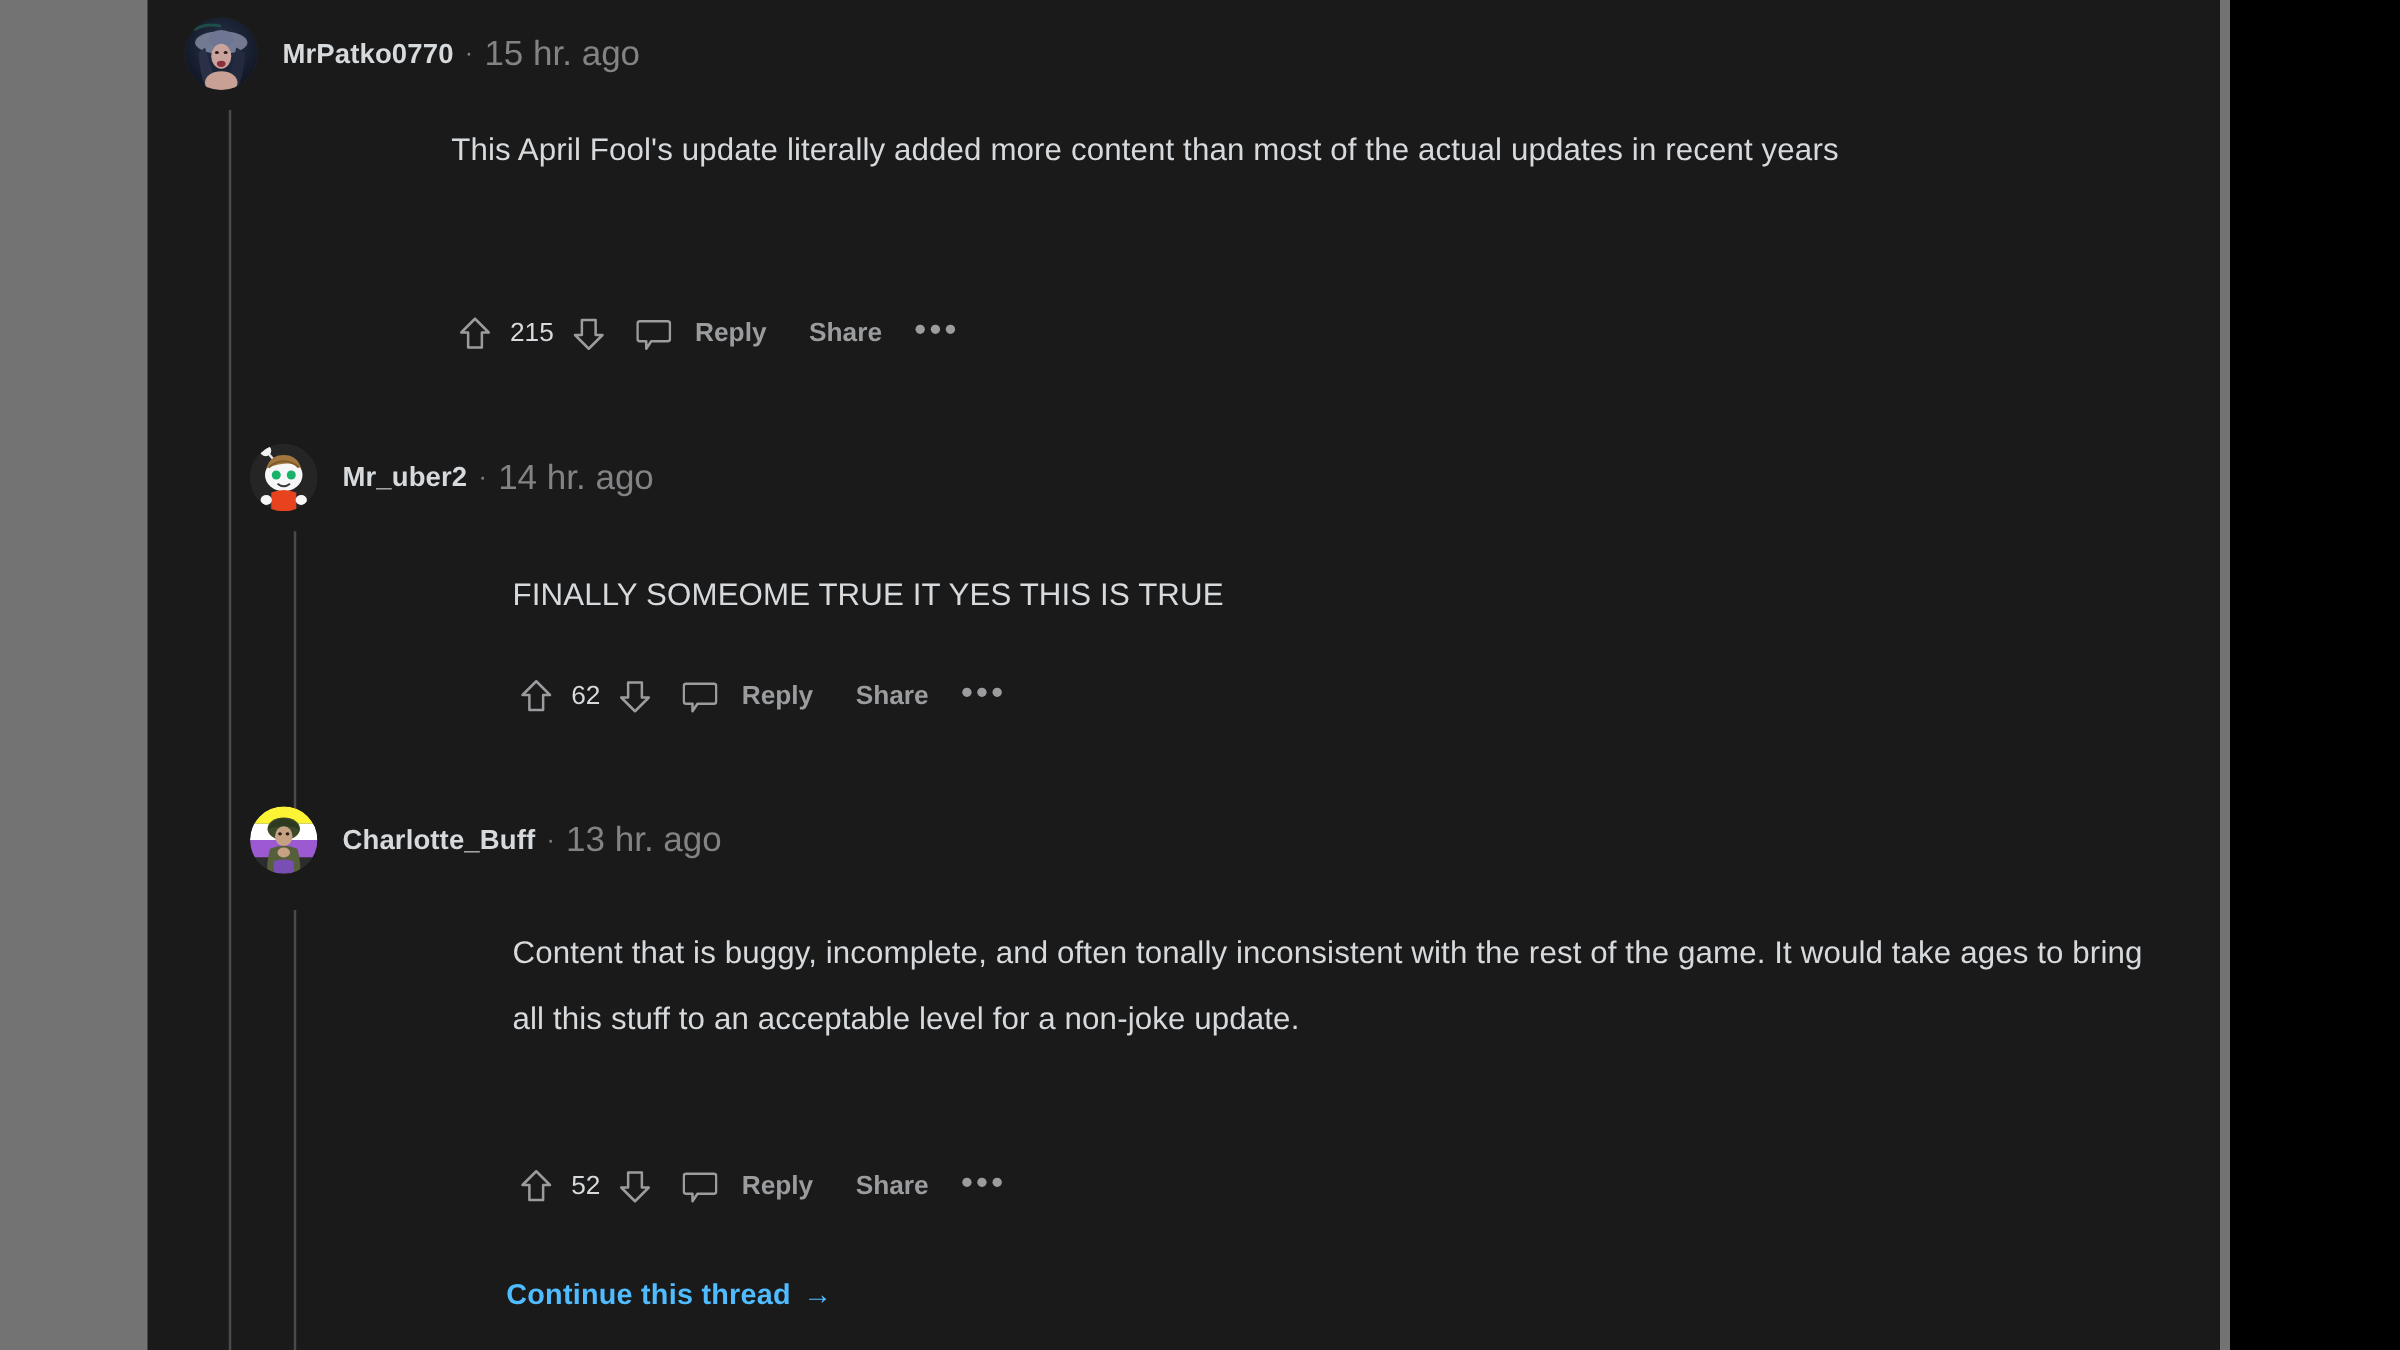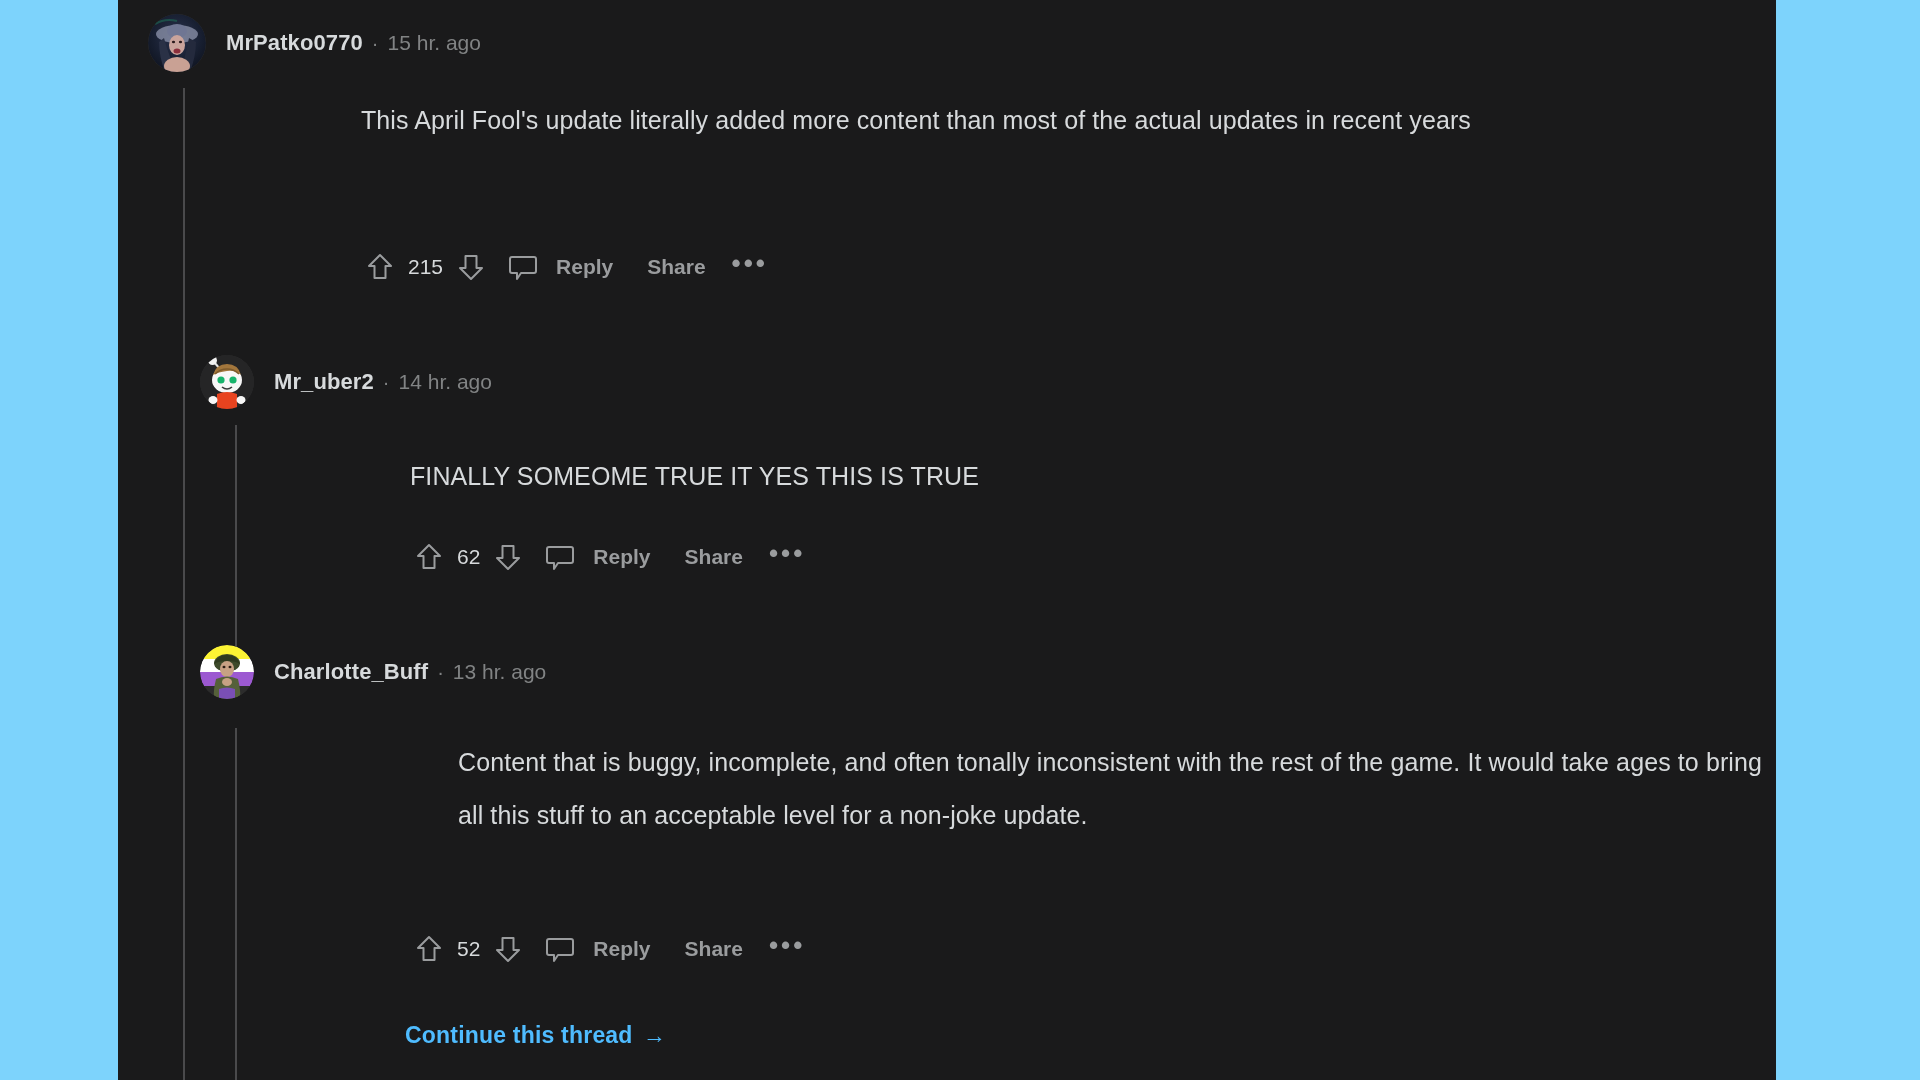--- a/index.html
+++ b/index.html
@@ -2,21 +2,21 @@
 <html><head>
 <meta charset="utf-8">
 <style>
   * { margin:0; padding:0; box-sizing:border-box; }
   html, body {
     width:1920px; height:1080px;
     background:#000000;
     font-family:"Liberation Sans", sans-serif;
     overflow:hidden;
   }
-  #root { position:relative; width:1920px; height:1080px; background:#7dd3fc; }
+  #root { position:relative; width:1784px; height:1080px; background:#737373; }
 
   .content-pane {
     position:absolute;
     left:118px; top:0;
     width:1658px; height:1080px;
     background:#1a1a1b;
   }
 
   
   .thread-line {
@@ -50,32 +50,32 @@
   .avatar.small { width:54px; height:54px; }
 
   .username {
     font-size:22px;
     font-weight:bold;
     color:#d7dadc;
     margin-left:20px;
     letter-spacing:0.1px;
   }
   .dot-sep { color:#818384; font-size:20px; margin:0 9px; }
-  .timestamp { font-size:21px; color:#818384; }
+  .timestamp { font-size:28px; color:#818384; }
 
   .cmt-body {
     position:absolute;
     font-size:25px;
     line-height:53px;
     color:#d7dadc;
     letter-spacing:0.1px;
   }
   #comment-0 .cmt-body { left:243px; top:94px; width:1340px; }
   #comment-1 .cmt-body { left:292px; top:450px; width:1290px; }
-  #comment-2 .cmt-body { left:292px; top:736px; width:1330px;margin-left:48px; }
+  #comment-2 .cmt-body { left:292px; top:736px; width:1330px; }
 
   
   .actions { position:absolute; display:flex; align-items:center; }
   #comment-0 .actions { left:243px; top:248px; }
   #comment-1 .actions { left:292px; top:538px;align-items:center; }
   #comment-2 .actions { left:292px; top:930px; }
 
   .act-group { display:flex; align-items:center; }
   .icon-btn {
     width:38px; height:38px;

